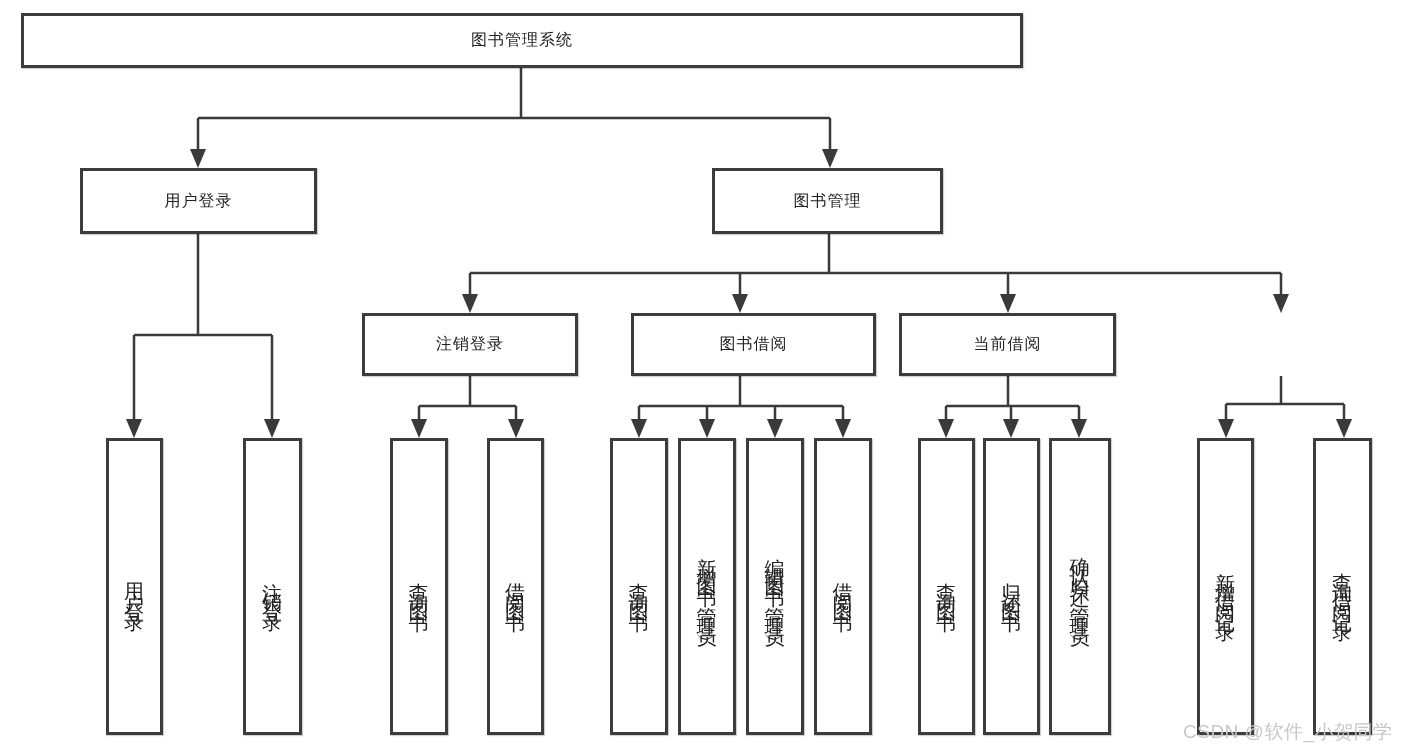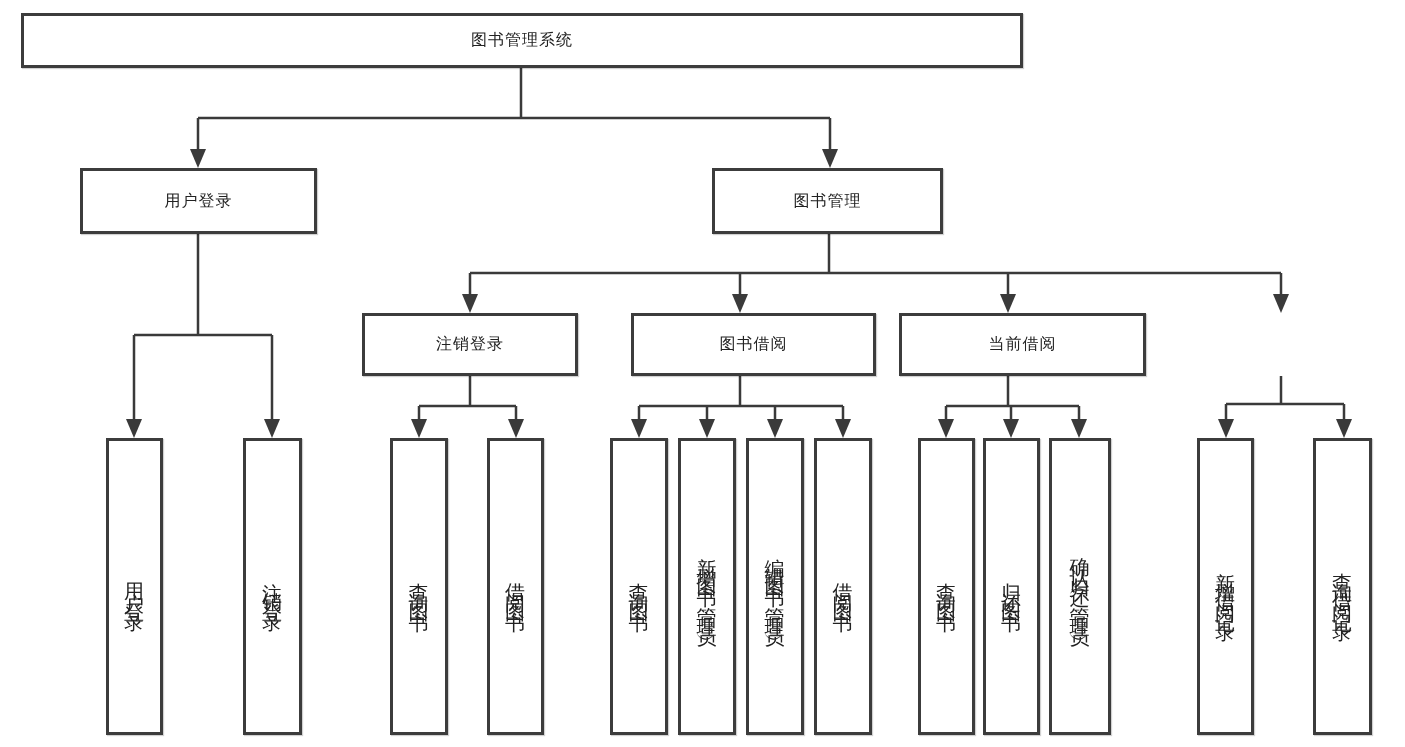--- a/index.html
+++ b/index.html
@@ -79,21 +79,21 @@
   <div class="box" style="left:712px;top:168px;width:231px;height:66px">
     <span class="h-label">图书管理</span>
   </div>
 
   <div class="box" style="left:362px;top:313px;width:216px;height:63px">
     <span class="h-label">注销登录</span>
   </div>
   <div class="box" style="left:631px;top:313px;width:245px;height:63px">
     <span class="h-label">图书借阅</span>
   </div>
-  <div class="box" style="left:899px;top:313px;width:247px;height:63px">
+  <div class="box" style="left:899px;top:313px;width:217px;height:63px">
     <span class="h-label">当前借阅</span>
   </div>
 
   <div class="box" style="left:106px;top:438px;width:57px;height:297px">
     <span class="v-label">用户登录</span>
   </div>
   <div class="box" style="left:243px;top:438px;width:59px;height:297px">
     <span class="v-label">注销登录</span>
   </div>
 
@@ -127,14 +127,15 @@
     <span class="v-label">确认归还（管理员）</span>
   </div>
 
   <div class="box" style="left:1197px;top:438px;width:57px;height:297px">
     <span class="v-label">新增借阅记录</span>
   </div>
   <div class="box" style="left:1313px;top:438px;width:59px;height:297px">
     <span class="v-label">查询借阅记录</span>
   </div>
 
+  <div id="watermark">CSDN @软件_小贺同学</div>
 
 </div>
 
 </body></html>

